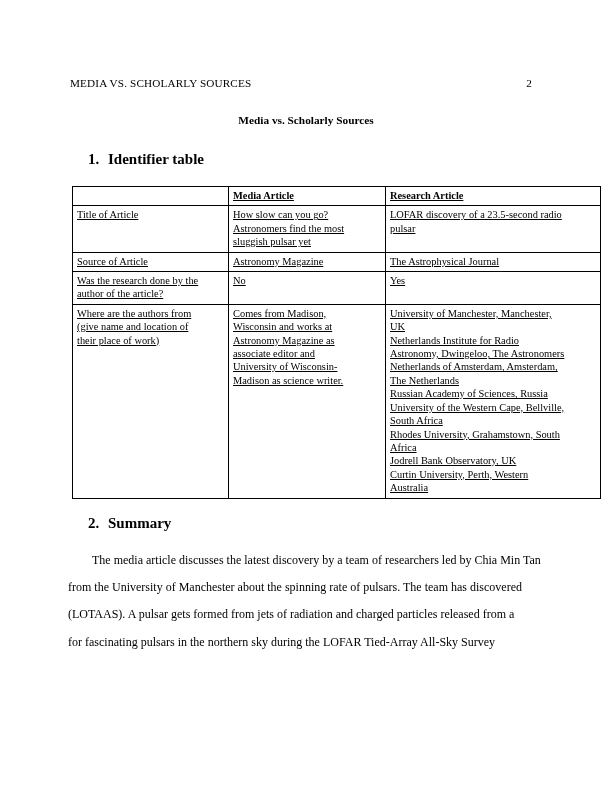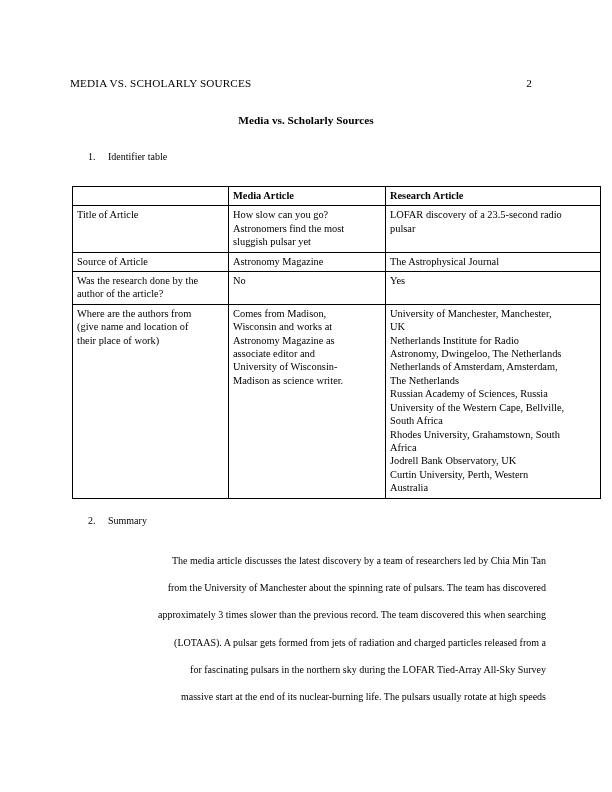--- a/index.html
+++ b/index.html
@@ -42,63 +42,63 @@
     top: 70px;
     width: 612px;
     text-align: center;
     font-size: 11.3px;
     font-weight: bold;
   }
 
   
   .section-heading {
     position: absolute;
-    font-size: 10px;
-    font-weight: normal;
+    font-size: 15px;
+    font-weight: bold;
     white-space: nowrap;
   }
   .section-heading .num {
     display: inline-block;
     width: 20px;
   }
   #heading-identifier { left: 88px; top: 107px; }
   #heading-summary    { left: 88px; top: 471px; }
 
   
   .identifier-table {
     position: absolute;
     left: 72px;
     top: 142px;
     width: 528px;
     border-collapse: collapse;
     table-layout: fixed;
     font-size: 10.4px;
+    text-decoration: underline;
   }
   .identifier-table td {
     border: 1px solid #000000;
     vertical-align: top;
     padding: 2px 4px 3px 4px;
     line-height: 13.4px;
   }
   .identifier-table col.c1 { width: 156px; }
   .identifier-table col.c2 { width: 157px; }
   .identifier-table col.c3 { width: 215px; }
   .identifier-table td.hdr { font-weight: bold; }
   .identifier-table td.empty { }
   .cell-lines span { display: block; }
 
   
   .body-text {
     position: absolute;
     left: 68px;
     top: 503px;
     width: 478px;
-    font-size: 10px;
+    font-size: 12px;
     line-height: 27.2px;
-    text-align: right;
   }
   .body-text .line { display: block; white-space: nowrap; }
   .body-text .line.indent { padding-left: 24px; }
 </style>
 </head>
 <body>
 
 <div class="page">
 
   <div class="running-head">
@@ -172,21 +172,21 @@
           <span>Wisconsin and works at</span>
           <span>Astronomy Magazine as</span>
           <span>associate editor and</span>
           <span>University of Wisconsin-</span>
           <span>Madison as science writer.</span>
         </td>
         <td class="cell-lines">
           <span>University of Manchester, Manchester,</span>
           <span>UK</span>
           <span>Netherlands Institute for Radio</span>
-          <span>Astronomy, Dwingeloo, The Netherlands</span>
+          <span>Astronomy, Dwingeloo, The Astronomers</span>
           <span>Netherlands of Amsterdam, Amsterdam,</span>
           <span>The Netherlands</span>
           <span>Russian Academy of Sciences, Russia</span>
           <span>University of the Western Cape, Bellville,</span>
           <span>South Africa</span>
           <span>Rhodes University, Grahamstown, South</span>
           <span>Africa</span>
           <span>Jodrell Bank Observatory, UK</span>
           <span>Curtin University, Perth, Western</span>
           <span>Australia</span>
@@ -195,19 +195,17 @@
     </tbody>
   </table>
 
   <div class="section-heading" id="heading-summary">
     <span class="num">2.</span><span>Summary</span>
   </div>
 
   <div class="body-text">
     <span class="line indent">The media article discusses the latest discovery by a team of researchers led by Chia Min Tan</span>
     <span class="line">from the University of Manchester about the spinning rate of pulsars. The team has discovered</span>
-    <span class="line">approximately 3 times slower than the previous record. The team discovered this when searching</span>
     <span class="line">(LOTAAS). A pulsar gets formed from jets of radiation and charged particles released from a</span>
     <span class="line">for fascinating pulsars in the northern sky during the LOFAR Tied-Array All-Sky Survey</span>
-    <span class="line">massive start at the end of its nuclear-burning life. The pulsars usually rotate at high speeds</span>
   </div>
 
 </div>
 
 </body></html>

